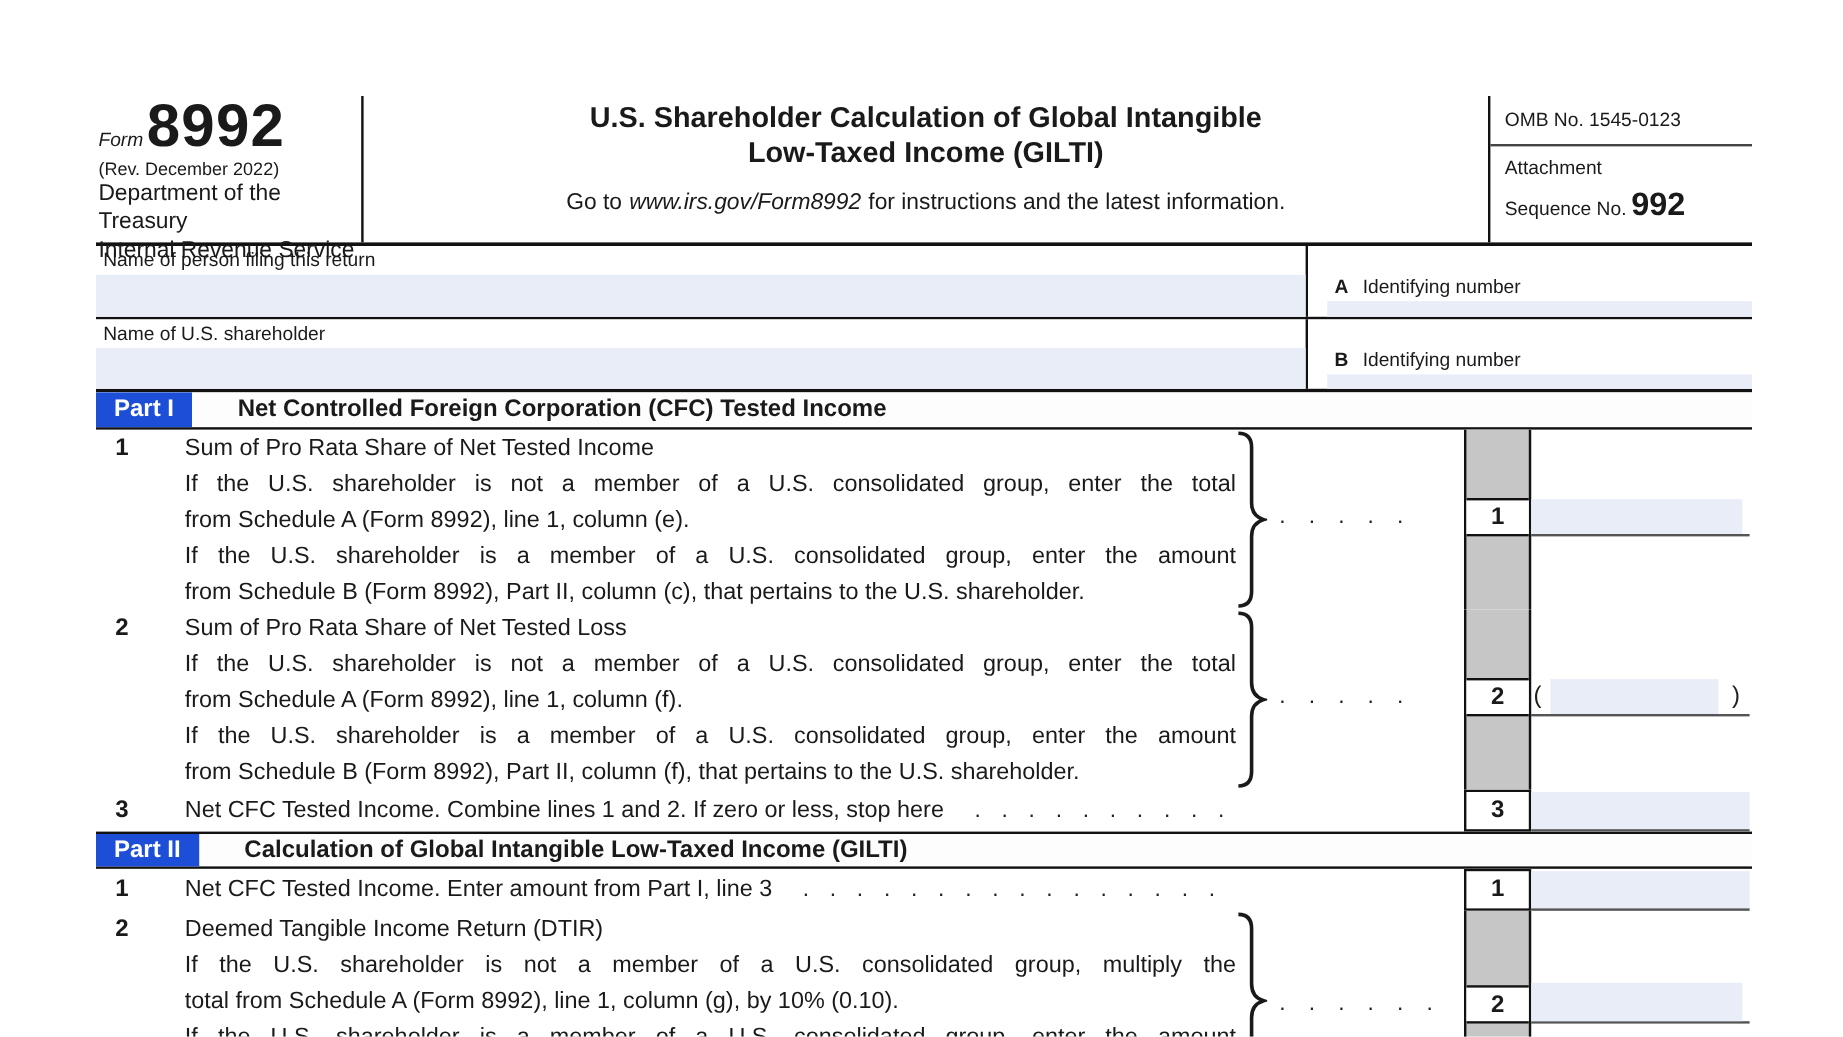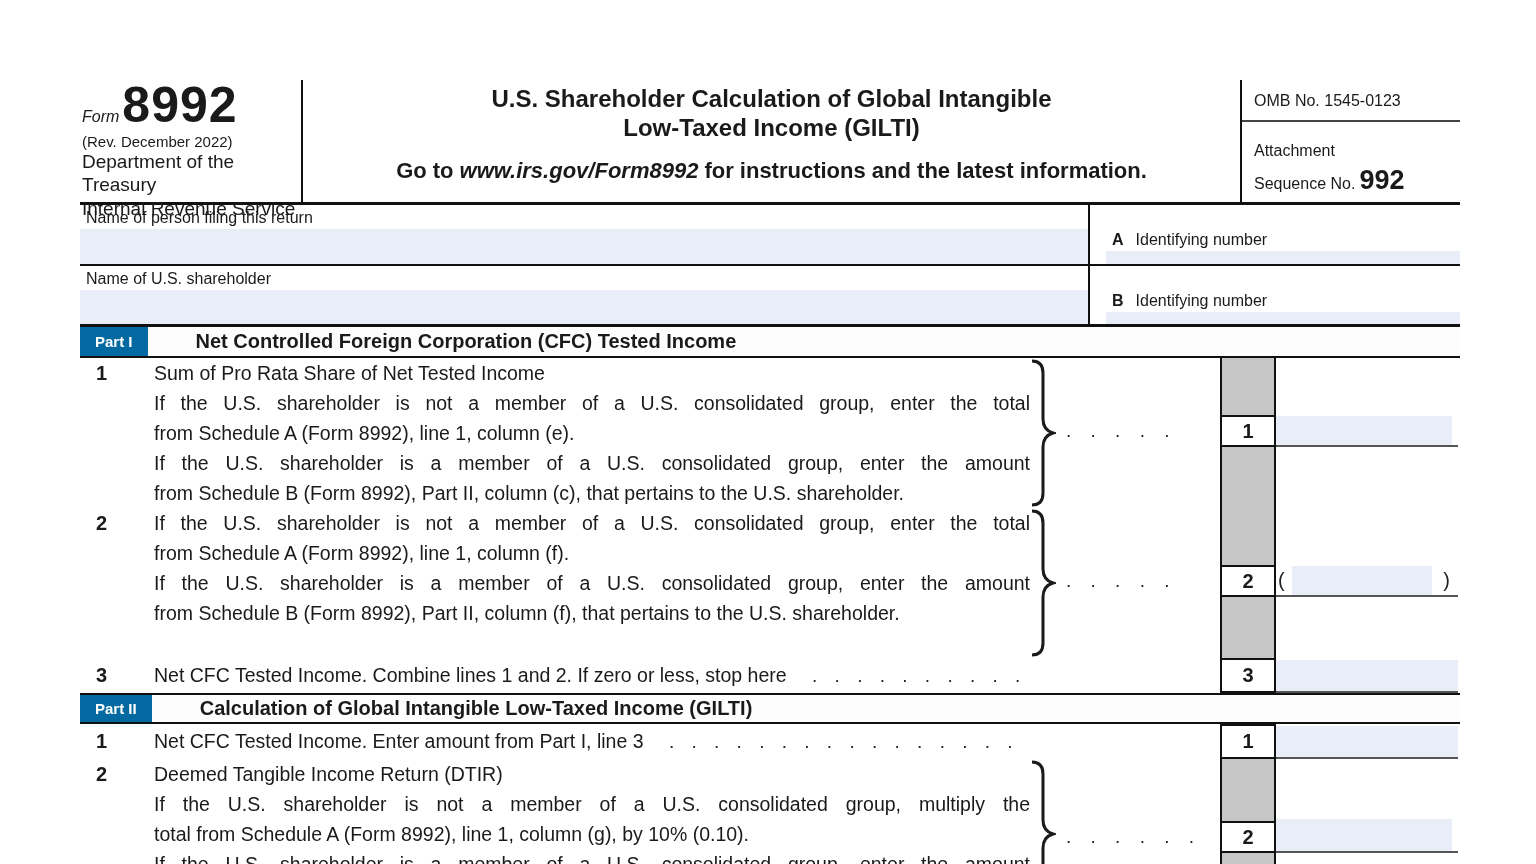--- a/index.html
+++ b/index.html
@@ -11,41 +11,41 @@
   
   .hdr { display:flex; border-bottom:3px solid #111; height:125px; }
   .hdr-left { width:223px; border-right:2px solid #111; padding:2px 4px 2px 2px; }
   .form-line { display:flex; align-items:baseline; }
   .form-word { font-size:16px;font-style:italic; }
   .form-num { font-size:50px; font-weight:bold; line-height:0.95; letter-spacing:1px; margin-left:3px; }
   .rev { font-size:15px; margin-top:3px; }
   .dept { font-size:19px; line-height:1.25; }
   .hdr-center { flex:1; text-align:center; padding-top:4px; }
   .title { font-size:24px; font-weight:bold; line-height:1.22; }
-  .goto { font-size:22px; font-weight:bold; margin-top:15px; }
+  .goto { font-size:19px; font-weight:normal; margin-top:15px; }
   .gurl { font-style:italic; margin:0 6px; }
   .hdr-right { width:220px; border-left:2px solid #111; display:flex; flex-direction:column; }
   .omb { font-size:16px; padding:12px 0 10px 12px; border-bottom:2px solid #444; }
-  .attach { font-size:16px; padding:18px 0 0 12px; line-height:1.4; }
+  .attach { font-size:16px; padding:8px 0 0 12px; line-height:1.4; }
   .seq-num { font-size:27px; font-weight:bold; margin-left:4px; }
 
   
   .name-row { display:flex; height:61px; border-bottom:2px solid #111;gap:16px; }
   .name-row.last { border-bottom:3px solid #111; }
   .nr-left { width:1010px; border-right:2px solid #111; display:flex; flex-direction:column; }
   .nr-right { flex:1; display:flex; flex-direction:column;margin-top:22px; }
   .nr-label { font-size:16px; padding:4px 8px 2px 6px; white-space:nowrap; }
   .nr-label b { margin-right:12px; }
   .nr-field { flex:1; background:#e9edf8; }
 
   
   .part-bar { display:flex; align-items:stretch; height:31px; border-bottom:2px solid #111; background:#fdfdfd; }
   .part-bar.pb2 { border-top:2px solid #111; }
-  .part-label { background:#0369a1; color:#fff; font-weight:bold; font-size:15px; display:flex; align-items:center; padding:0 15px; }
-  .part-title { font-weight:bold; font-size:20px; display:flex; align-items:center; padding-left:48px; white-space:nowrap; }
+  .part-label { background:#1d4ed8; color:#fff; font-weight:bold; font-size:20px; display:flex; align-items:center; padding:0 15px; }
+  .part-title { font-weight:bold; font-size:20px; display:flex; align-items:center; padding-left:38px; white-space:nowrap; }
 
   
   .lblock { display:flex; height:150px; }
   .lb-text { width:950px; position:relative; padding-left:74px; }
   .lnum { position:absolute; left:16px; top:0; width:40px; font-weight:bold; font-size:20px; line-height:30px; }
   .tline { height:30px; line-height:30px; font-size:19.5px; }
   .tline.j { text-align:justify; text-align-last:justify; }
   .lb-brace { width:28px; position:relative; }
   .lb-brace svg { position:absolute; top:1px; left:0; }
   .lb-dots { width:162px; position:relative; font-size:19px; }
@@ -155,20 +155,21 @@
       <div class="lb-amt">
         <div class="amt-line">
           <div class="amt-fill"></div>
         </div>
       </div>
     </div>
 
     <div class="lblock">
       <div class="lb-text">
         <span class="lnum">2</span>
+        <div class="tline">Sum of Pro Rata Share of Net Tested Loss</div>
         <div class="tline j">If the U.S. shareholder is not a member of a U.S. consolidated group, enter the total</div>
         <div class="tline">from Schedule A (Form 8992), line 1, column (f).</div>
         <div class="tline j">If the U.S. shareholder is a member of a U.S. consolidated group, enter the amount</div>
         <div class="tline">from Schedule B (Form 8992), Part II, column (f), that pertains to the U.S. shareholder.</div>
       </div>
       <div class="lb-brace">
         <svg width="26" height="148" viewBox="0 0 26 148">
             <path d="M2 2 Q13 2 13 14 L13 60 Q13 71 23 74 Q13 77 13 88 L13 134 Q13 146 2 146" fill="none" stroke="#1a1a1a" stroke-width="3"></path>
           </svg>
       </div>

